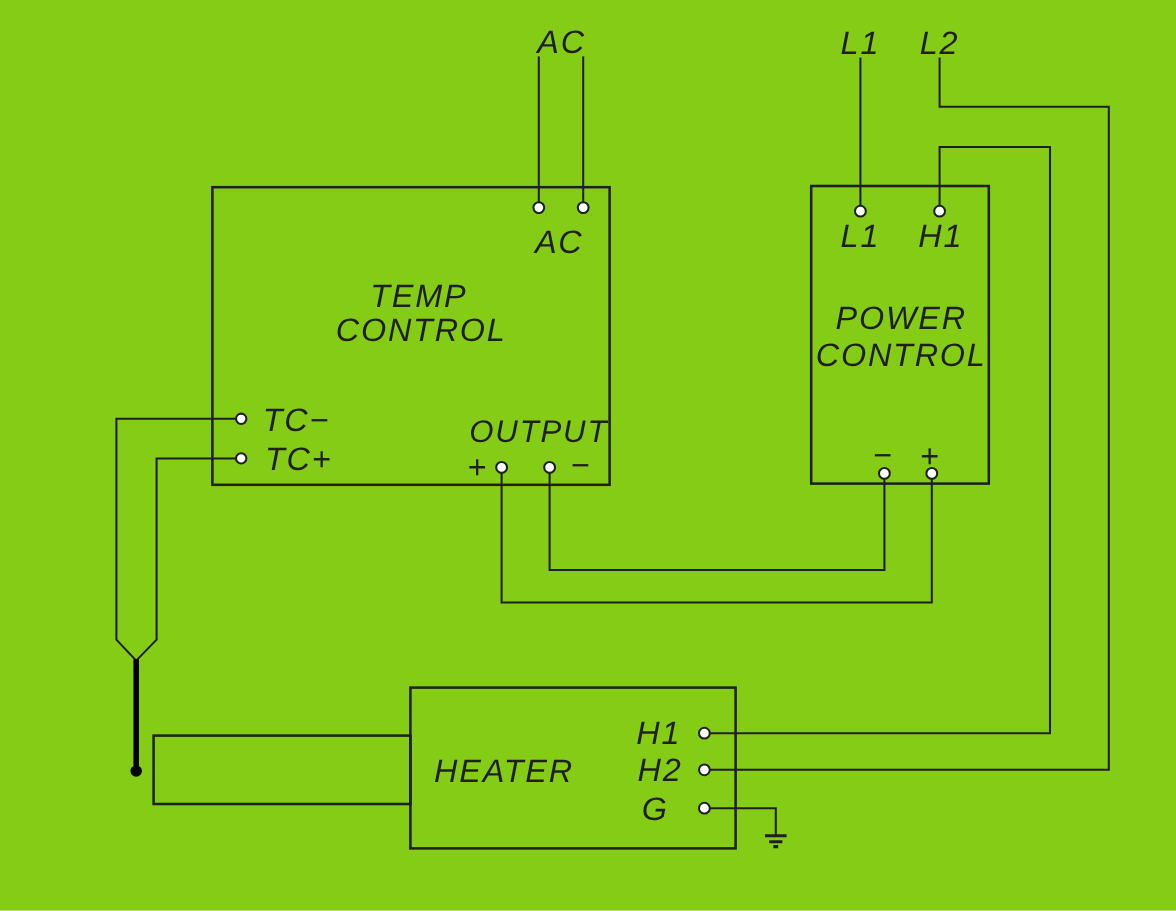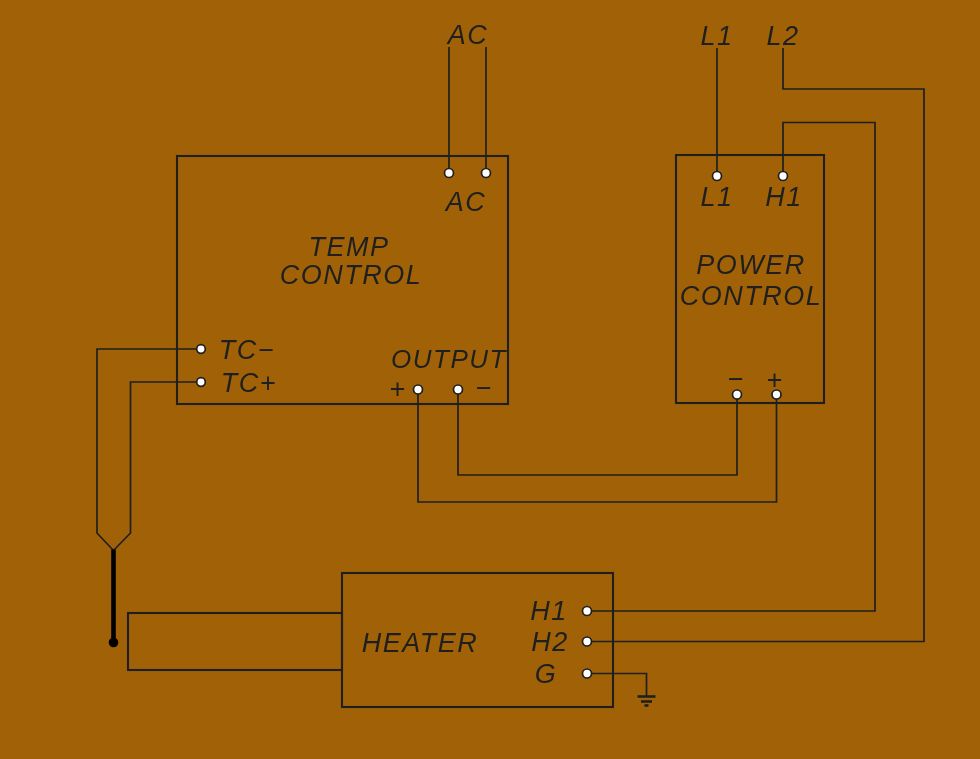--- a/index.html
+++ b/index.html
@@ -7,21 +7,21 @@
     padding: 0;
     background: #ffffff;
     width: 980px;
     height: 759px;
     overflow: hidden;
   }
   .canvas {
     position: relative;
     width: 980px;
     height: 759px;
-    background: #a16207;
+    background: #84cc16;
     text-align: right;
   }
   svg { display: block; }
   .wire {
     fill: none;
     stroke: #1f1f1f;
     stroke-width: 1.7;
     stroke-linecap: butt;
     stroke-linejoin: miter;
   }

